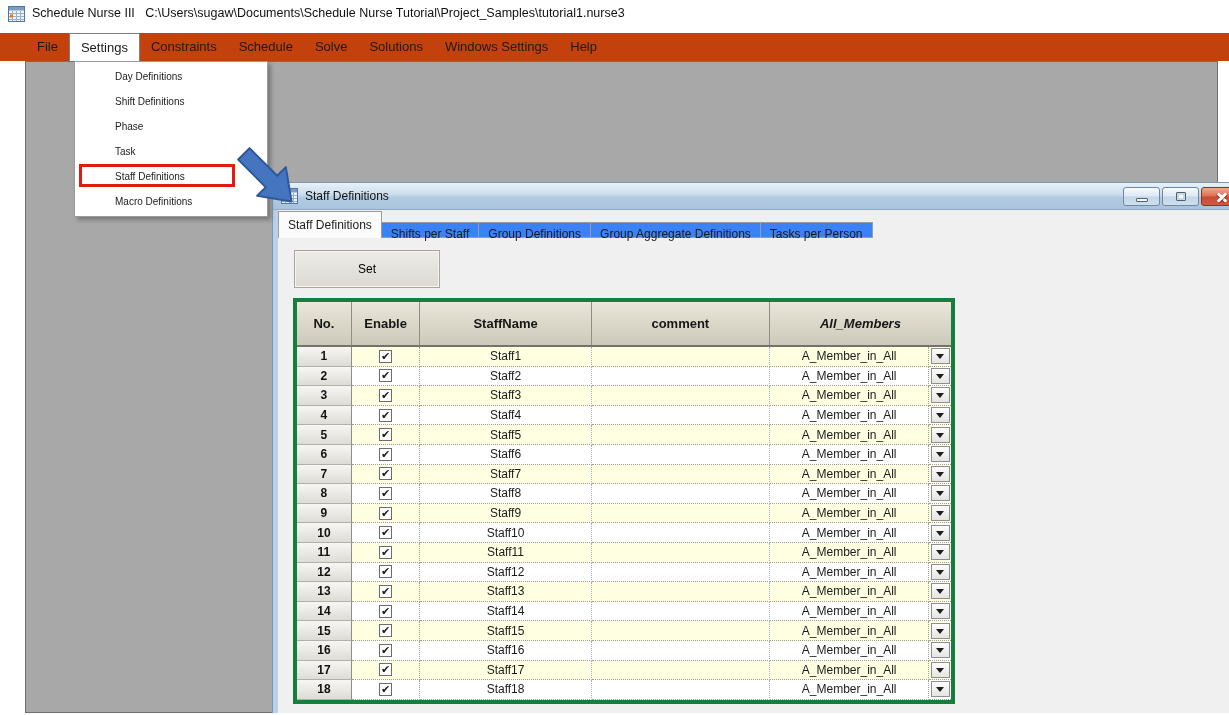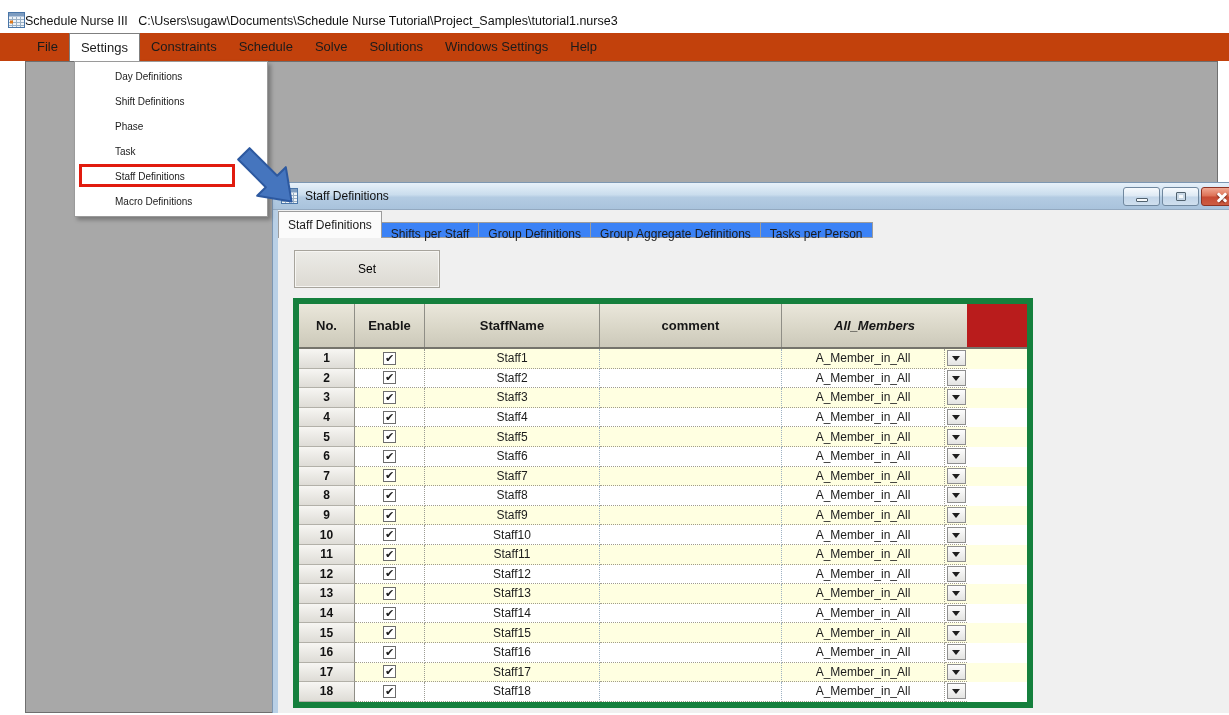--- a/index.html
+++ b/index.html
@@ -1,21 +1,21 @@
 <!DOCTYPE html>
 <html style="--workspace-gray: #a8a8a8; --row-stripe: #ffffe1; --annotation-red: #e11b0e; --annotation-blue: #4575be; --annotation-blue-border: #2d59a0; --titlebar-blue: #bdd3e8; --header-beige: #d8d5c6;"><head>
 <meta charset="utf-8">
 <style>
   * { margin:0; padding:0; box-sizing:border-box; }
   html,body { width:1229px; height:715px; overflow:hidden; background:#fff;
               font-family:"Liberation Sans","DejaVu Sans",sans-serif; color:#1b1b1b; }
   body { position:relative; }
 
   
-  .app-titlebar { position:absolute; left:8px; top:6px; height:22px; display:flex; align-items:flex-end; }
+  .app-titlebar { position:absolute; left:8px; top:6px; height:22px; display:flex; align-items:flex-start; gap:7px; }
   .app-title { font-size:12.5px; color:#111; white-space:pre; }
 
   .sheet-icon { width:17px; height:16px; display:inline-block; }
 
   
   .menubar { position:absolute; left:0; top:33px; width:100%; height:28px; background:#c2410c;
              display:flex; align-items:stretch; padding-left:26px; }
   .menubar-item { font-size:13px; padding:6px 11px 0; cursor:default; position:relative; }
   .menubar-item.open { border:1px solid #7f7f7f; border-bottom:none; background:#fff; z-index:45; }
 
@@ -68,21 +68,21 @@
 
   .win-content { position:relative; height:calc(100% - 28px); }
 
   
   .set-button { position:absolute; left:16px; top:12px; width:146px; height:38px;
                 background:linear-gradient(#ecebe7,#dcd9d2); border:1px solid #a7a49c;
                 box-shadow:inset 0 0 0 1px #f6f5f2; font-size:12px; display:flex;
                 align-items:center; justify-content:center; cursor:default; }
 
   
-  .grid { position:absolute; left:15px; top:60px; width:740px; border:6px solid #15803d; background:#b91c1c; }
+  .grid { position:absolute; left:15px; top:60px; width:662px; border:4px solid #15803d; background:#86efac; }
   .grid-header { display:flex; height:45px; border-bottom:2px solid #75746c; }
   .grid-header .hcell { background:linear-gradient(180deg,#eae7db 0%,#d8d5c6 60%,#ccc9ba 100%);
                 border-right:1px solid #8f8e86; font-weight:bold; font-size:13px; color:#161616;
                 display:flex; align-items:center; justify-content:center; }
   .grid-header .hcell:last-child { border-right:none; }
   .hcell:nth-child(1){ width:56px; } .hcell:nth-child(2){ width:70px; }
   .hcell:nth-child(3){ width:175px;} .hcell:nth-child(4){ width:182px; }
   .hcell:nth-child(5){ width:185px;font-style:italic; }
 
   .trow { display:flex; height:19.6px; background:#fff; }

